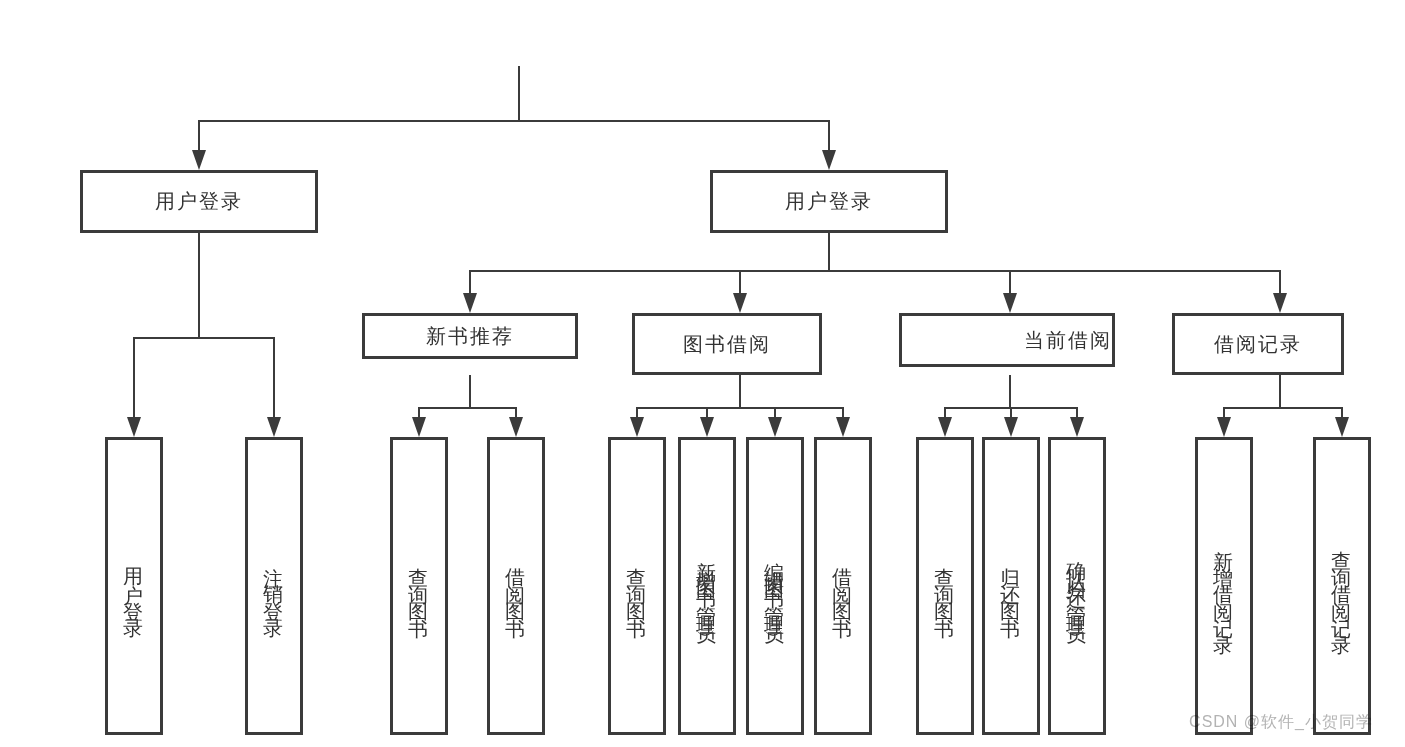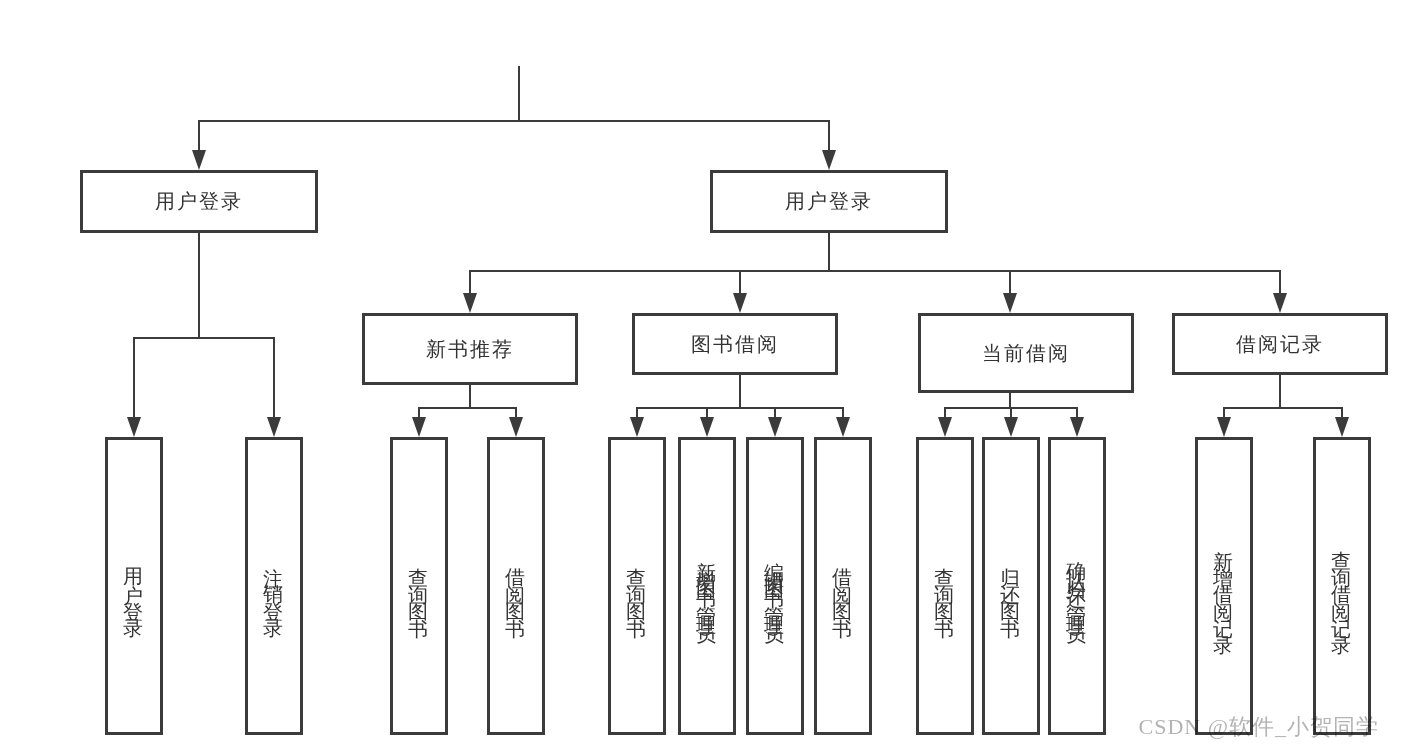--- a/index.html
+++ b/index.html
@@ -45,51 +45,50 @@
     width: 0;
     height: 0;
     border-left: 7px solid transparent;
     border-right: 7px solid transparent;
     border-top: 20px solid #3b3b3b;
     z-index: 1;
   }
   .watermark {
     position: absolute;
     top: 712px;
-    right: 26px;
-    font-size: 22px;
+    right: 32px;
+    font-size: 16px;
     color: #b3b3b3;
     letter-spacing: 1px;
     mix-blend-mode: multiply;
     z-index: 5;
     white-space: nowrap;
-    font-family: Liberation Serif, serif;
   }
 </style>
 </head>
 <body>
 
 <div class="canvas" style="background: rgb(255, 255, 255);">
   <div class="watermark" style="color: rgb(179, 179, 179);">CSDN @软件_小贺同学</div>
     <div class="node horiz" style="left: 80px; top: 170px; width: 238px; height: 63px; border-color: rgb(59, 59, 59);">
       <span class="node-label" style="color: rgb(51, 51, 51);">用户登录</span>
     </div>
     <div class="node horiz" style="left: 710px; top: 170px; width: 238px; height: 63px; border-color: rgb(59, 59, 59);">
       <span class="node-label" style="color: rgb(51, 51, 51);">用户登录</span>
     </div>
-    <div class="node horiz" style="left: 362px; top: 313px; width: 216px; height: 72px; border-color: rgb(59, 59, 59); text-align: center;">
+    <div class="node horiz" style="left: 362px; top: 313px; width: 216px; height: 46px; border-color: rgb(59, 59, 59); text-align: center;">
       <span class="node-label" style="color: rgb(51, 51, 51);">新书推荐</span>
     </div>
-    <div class="node horiz" style="left: 632px; top: 313px; width: 206px; height: 62px; border-color: rgb(59, 59, 59);">
+    <div class="node horiz" style="left: 632px; top: 313px; width: 190px; height: 62px; border-color: rgb(59, 59, 59);">
       <span class="node-label" style="color: rgb(51, 51, 51);">图书借阅</span>
     </div>
-    <div class="node horiz" style="left: 918px; top: 313px; width: 216px; height: 80px; border-color: rgb(59, 59, 59);">
+    <div class="node horiz" style="left: 899px; top: 313px; width: 216px; height: 54px; border-color: rgb(59, 59, 59); justify-content: flex-end;">
       <span class="node-label" style="color: rgb(51, 51, 51);">当前借阅</span>
     </div>
-    <div class="node horiz" style="left: 1172px; top: 313px; width: 216px; height: 62px; border-color: rgb(59, 59, 59);">
+    <div class="node horiz" style="left: 1172px; top: 313px; width: 172px; height: 62px; border-color: rgb(59, 59, 59);">
       <span class="node-label" style="color: rgb(51, 51, 51);">借阅记录</span>
     </div>
     <div class="node vert" style="left: 105px; top: 437px; width: 58px; height: 298px; border-color: rgb(59, 59, 59);">
       <span class="node-label" style="color: rgb(51, 51, 51);">用户登录</span>
     </div>
     <div class="node vert" style="left: 245px; top: 437px; width: 58px; height: 298px; border-color: rgb(59, 59, 59);">
       <span class="node-label" style="color: rgb(51, 51, 51);">注销登录</span>
     </div>
     <div class="node vert" style="left: 390px; top: 437px; width: 58px; height: 298px; border-color: rgb(59, 59, 59);">
       <span class="node-label" style="color: rgb(51, 51, 51);">查询图书</span>

